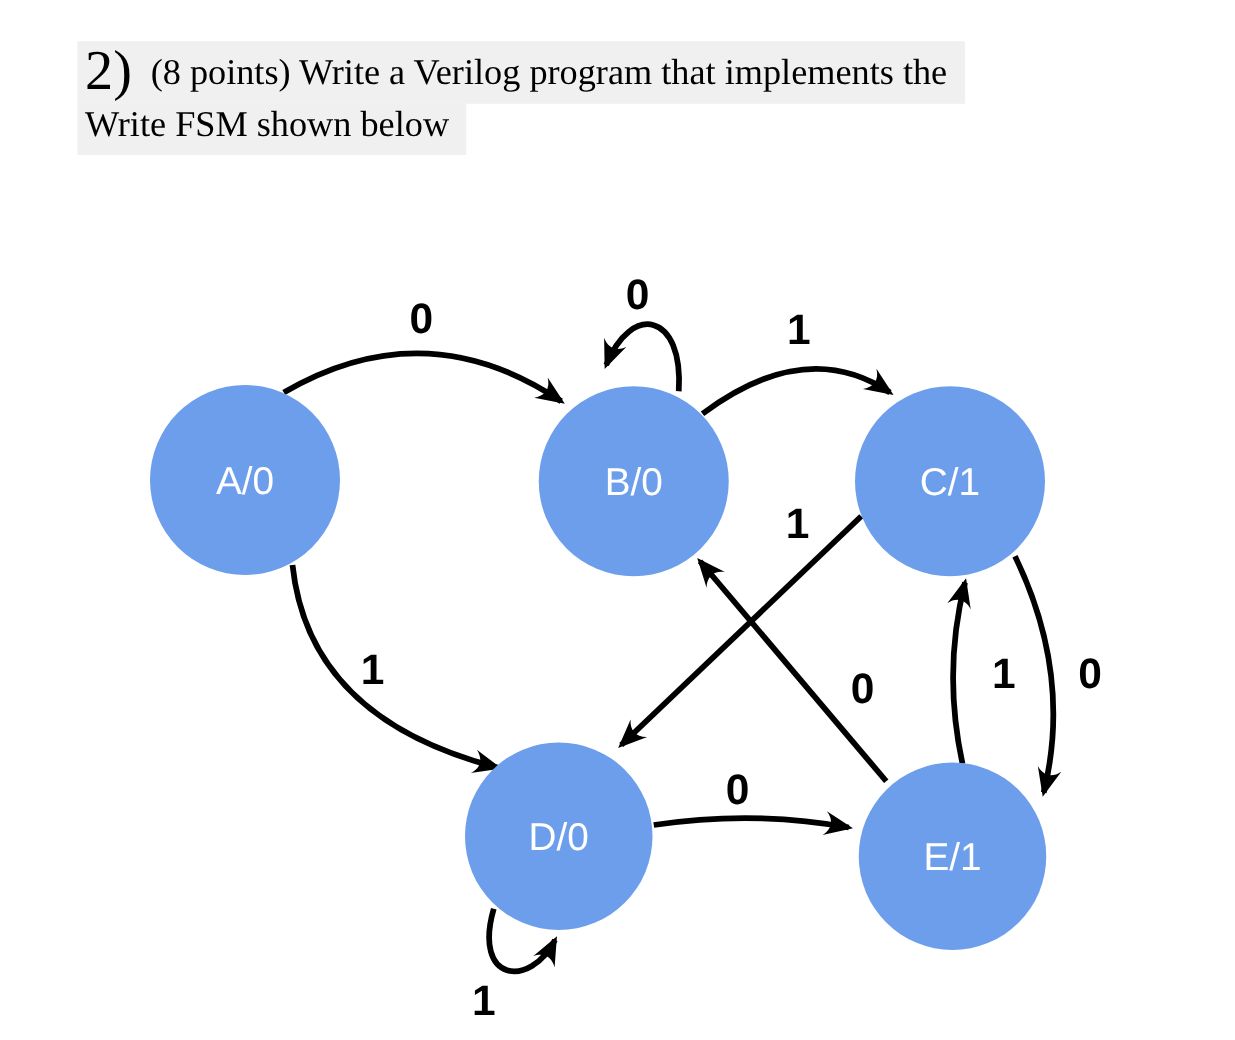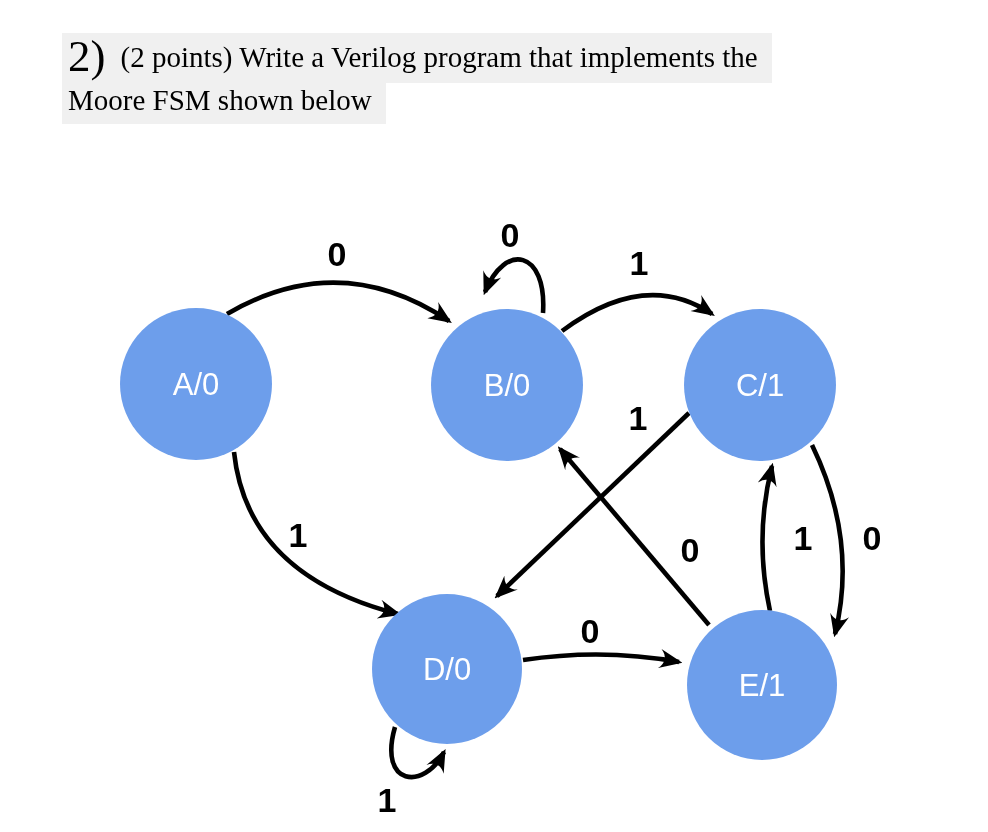--- a/index.html
+++ b/index.html
@@ -66,24 +66,24 @@
     text-anchor: middle;
   }
 </style>
 </head>
 <body>
 
 <div class="page">
 
   <div class="question">
     <div class="q-line line1">
-      <span class="hl"><span class="q-number">2)</span><span class="q-body">(2 points) Write a Verilog program that implements the</span></span>
+      <span class="hl"><span class="q-number">2)</span><span class="q-body">(8 points) Write a Verilog program that implements the</span></span>
     </div>
     <div class="q-line line2">
-      <span class="hl q-body">Moore FSM shown below</span>
+      <span class="hl q-body">Write FSM shown below</span>
     </div>
   </div>
 
   <svg class="fsm-svg" viewBox="0 0 988 832">
     <defs>
       <marker id="arrowhead" viewBox="0 0 10 10" refX="8.5" refY="5" markerWidth="5" markerHeight="5" orient="auto-start-reverse">
         <path d="M 0 0.8 L 10 5 L 0 9.2 C 2.9 6.6 2.9 3.4 0 0.8 Z" fill="#000000"></path>
       </marker>
     </defs>
 

